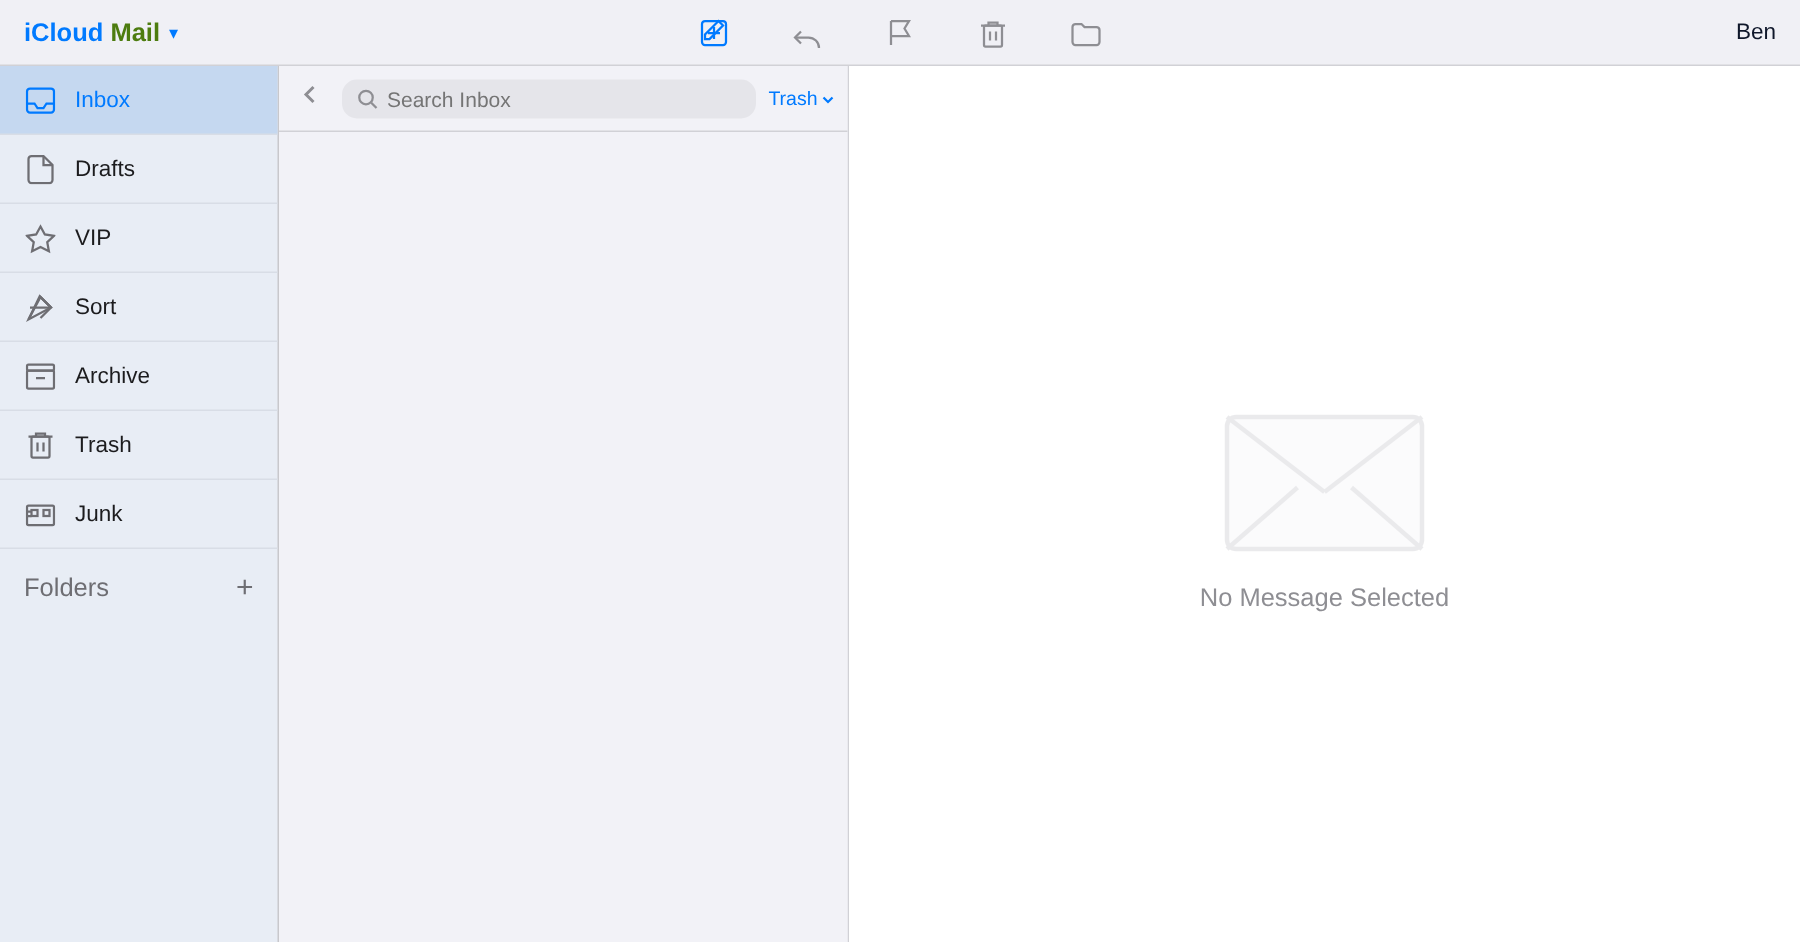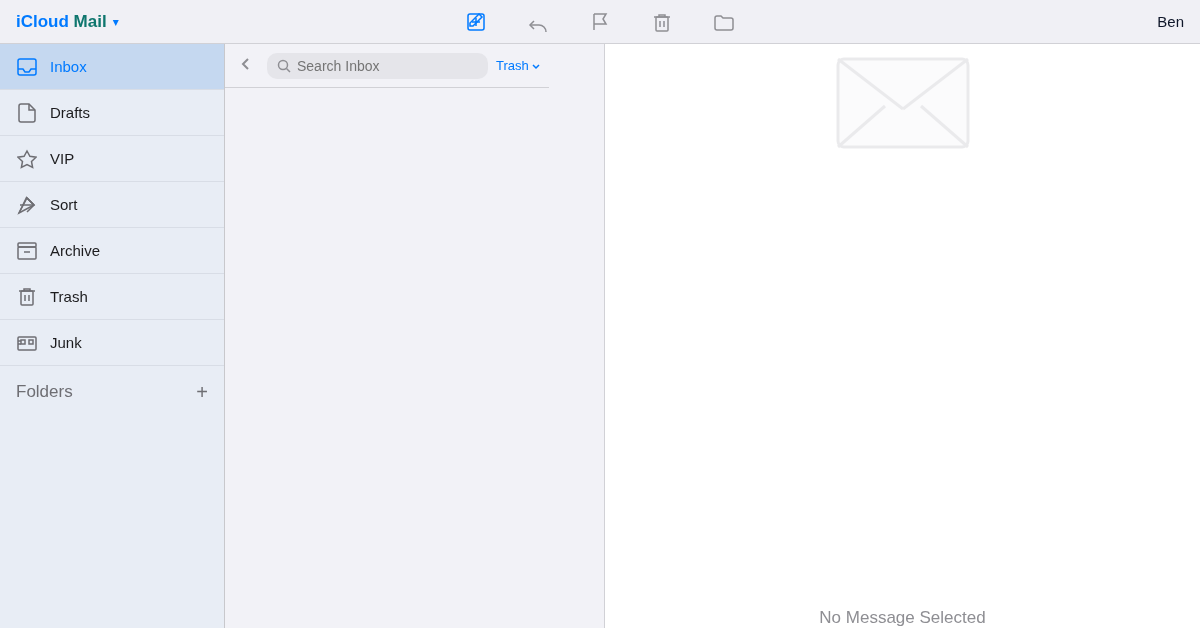--- a/index.html
+++ b/index.html
@@ -27,21 +27,21 @@
       display: flex;
       align-items: center;
       gap: 4px;
     }
     .app-title {
       font-size: 17px;
       font-weight: 600;
       color: #1c1c1e;
     }
     .app-title span {
-      color: #0f766e;
+      color: #4d7c0f;
     }
     .chevron-down {
       color: #007aff;
       font-size: 12px;
       margin-left: 2px;
     }
     .header-actions {
       position: absolute;
       left: 50%;
       transform: translateX(-50%);
@@ -70,21 +70,21 @@
 
     
     .main-layout {
       display: flex;
       flex: 1;
       overflow: hidden;
     }
 
     
     .sidebar {
-      width: 225px;
+      width: 186px;
       background: #e8edf5;
       border-right: 1px solid #c8c8cc;
       display: flex;
       flex-direction: column;
       flex-shrink: 0;
     }
     .sidebar-item {
       display: flex;
       align-items: center;
       gap: 12px;
@@ -137,20 +137,21 @@
       border: none;
       line-height: 1;
     }
 
     
     .message-list-panel {
       width: 380px;
       background: #f2f2f7;
       border-right: 1px solid #d1d1d6;
       display: flex;
+      flex-direction: column;
       flex-shrink: 0;
     }
     .message-list-toolbar {
       height: 44px;
       background: #f2f2f7;
       border-bottom: 1px solid #d1d1d6;
       display: flex;
       align-items: center;
       padding: 0 8px;
       gap: 8px;
@@ -199,21 +200,21 @@
       flex: 1;
       background: #f2f2f7;
     }
 
     
     .detail-panel {
       flex: 1;
       background: #ffffff;
       display: flex;
       align-items: center;
-      justify-content: space-between;
+      justify-content: center;
       flex-direction: column;
       gap: 16px;
     }
     .no-message-icon {
       width: 140px;
       height: 110px;
       opacity: 0.25;
     }
     .no-message-label {
       font-size: 17px;

